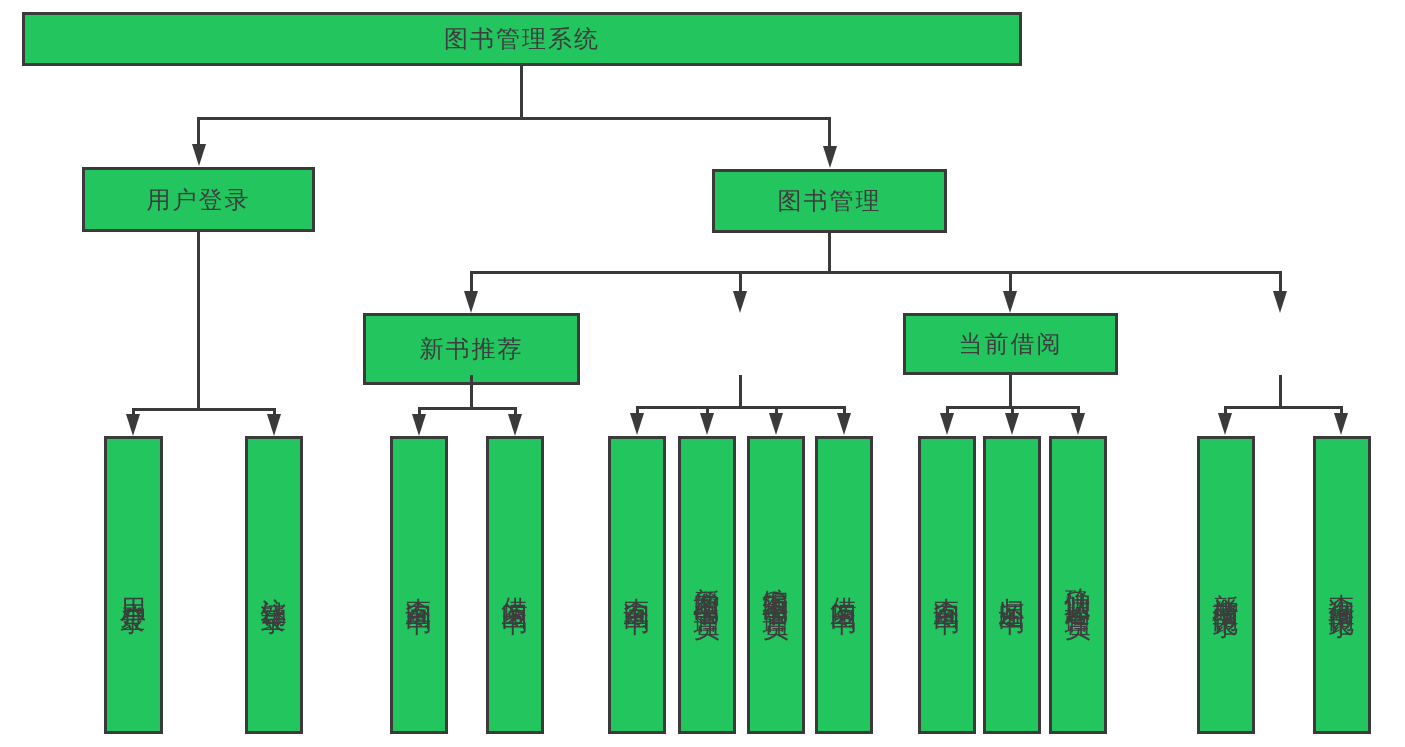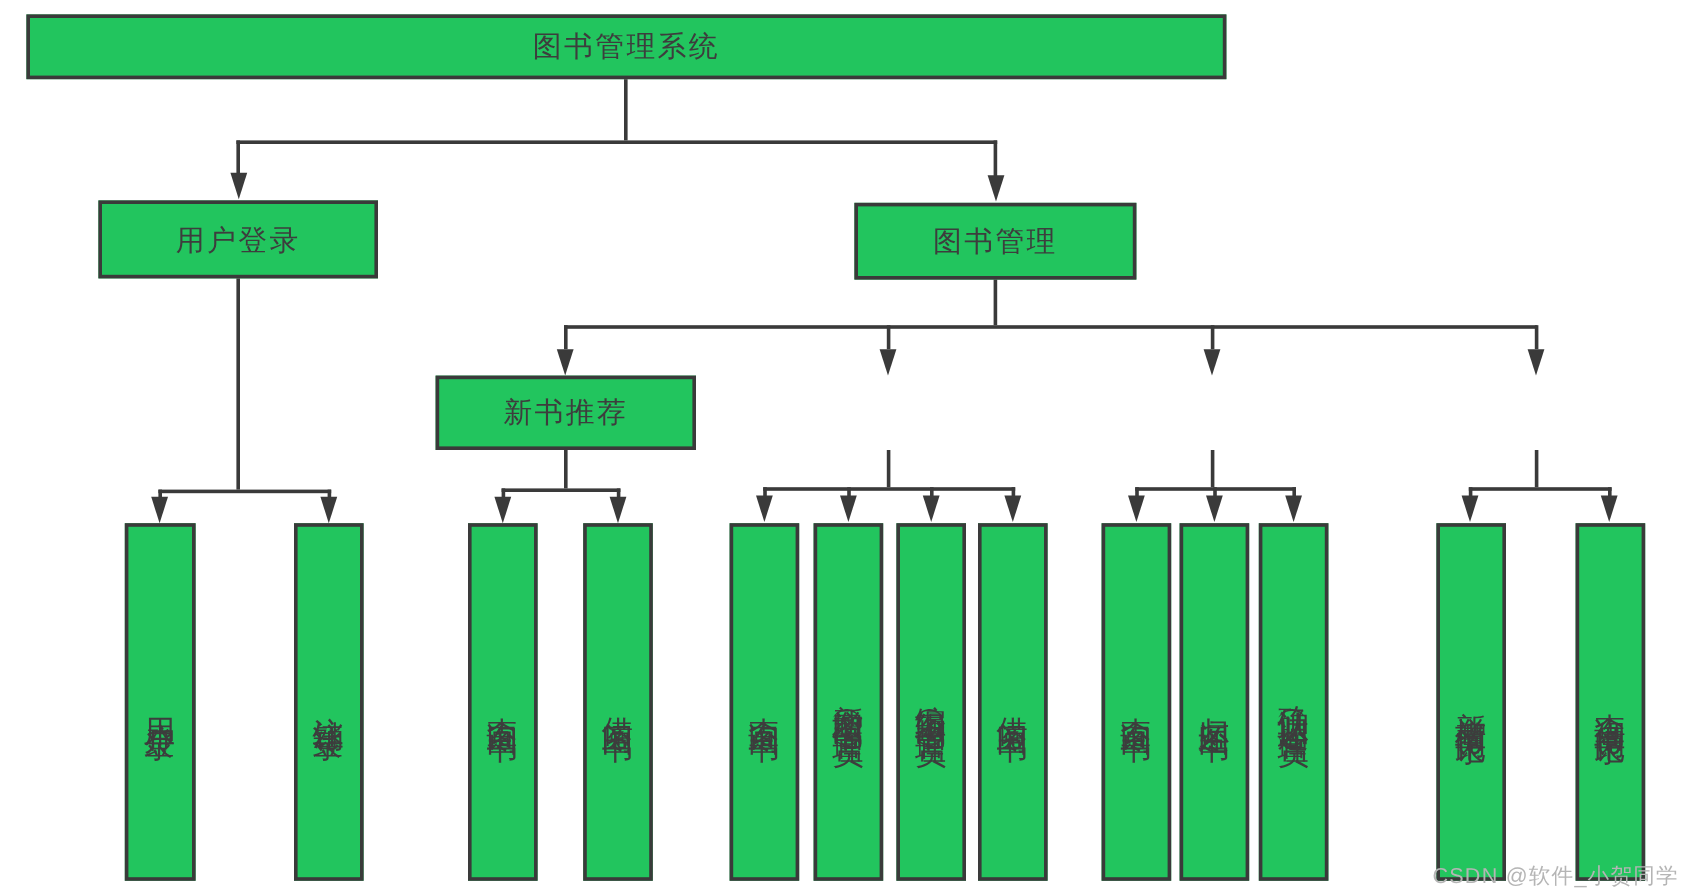--- a/index.html
+++ b/index.html
@@ -72,21 +72,22 @@
   <div class="h" style="left:470px;top:271px;width:811px;"></div>
   <div class="v" style="left:470px;top:271px;height:20px;"></div>
   <div class="ar" style="left:464px;top:291px;"></div>
   <div class="v" style="left:739px;top:271px;height:20px;"></div>
   <div class="ar" style="left:733px;top:291px;"></div>
   <div class="v" style="left:1009px;top:271px;height:20px;"></div>
   <div class="ar" style="left:1003px;top:291px;"></div>
   <div class="v" style="left:1279px;top:271px;height:20px;"></div>
   <div class="ar" style="left:1273px;top:291px;"></div>
 
-  <div class="box hnode" style="left:363px;top:313px;width:217px;height:62px;font-family:Liberation Serif, serif;">新书推荐</div>
+  <div class="box hnode" style="left:363px;top:313px;width:217px;height:72px;font-family:Liberation Serif, serif;">新书推荐</div>
+  <div class="box hnode" style="left:903px;top:313px;width:215px;height:62px;">当前借阅</div>
 
   <div class="v" style="left:470px;top:375px;height:32px;"></div>
   <div class="h" style="left:418px;top:407px;width:99px;"></div>
   <div class="v" style="left:418px;top:407px;height:8px;"></div>
   <div class="ar" style="left:412px;top:414px;"></div>
   <div class="v" style="left:514px;top:407px;height:8px;"></div>
   <div class="ar" style="left:508px;top:414px;"></div>
 
   <div class="v" style="left:739px;top:375px;height:31px;"></div>
   <div class="h" style="left:636px;top:406px;width:210px;"></div>
@@ -126,15 +127,14 @@
   <div class="box leaf" style="left:747px;top:436px;width:58px;height:298px;">编辑图书（管理员）</div>
   <div class="box leaf" style="left:815px;top:436px;width:58px;height:298px;">借阅图书</div>
 
   <div class="box leaf" style="left:918px;top:436px;width:58px;height:298px;">查询图书</div>
   <div class="box leaf" style="left:983px;top:436px;width:58px;height:298px;">归还图书</div>
   <div class="box leaf" style="left:1049px;top:436px;width:58px;height:298px;">确认归还（管理员）</div>
 
   <div class="box leaf" style="left:1197px;top:436px;width:58px;height:298px;">新增借阅记录</div>
   <div class="box leaf" style="left:1313px;top:436px;width:58px;height:298px;">查询借阅记录</div>
 
-  <div class="watermark">CSDN @软件_小贺同学</div>
 
 </div>
 
 </body></html>

